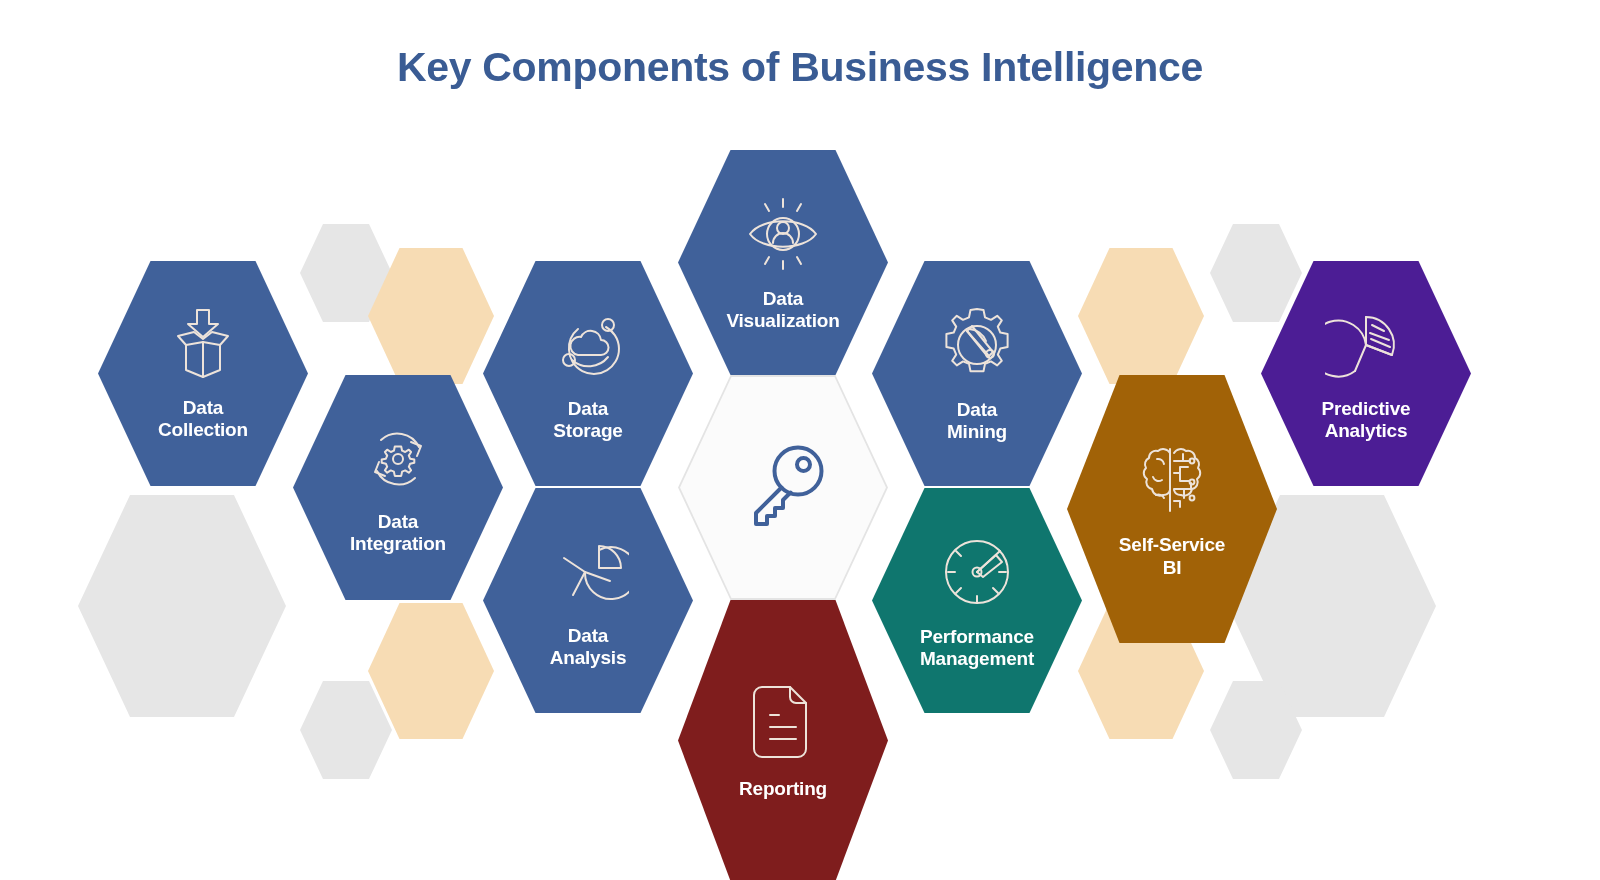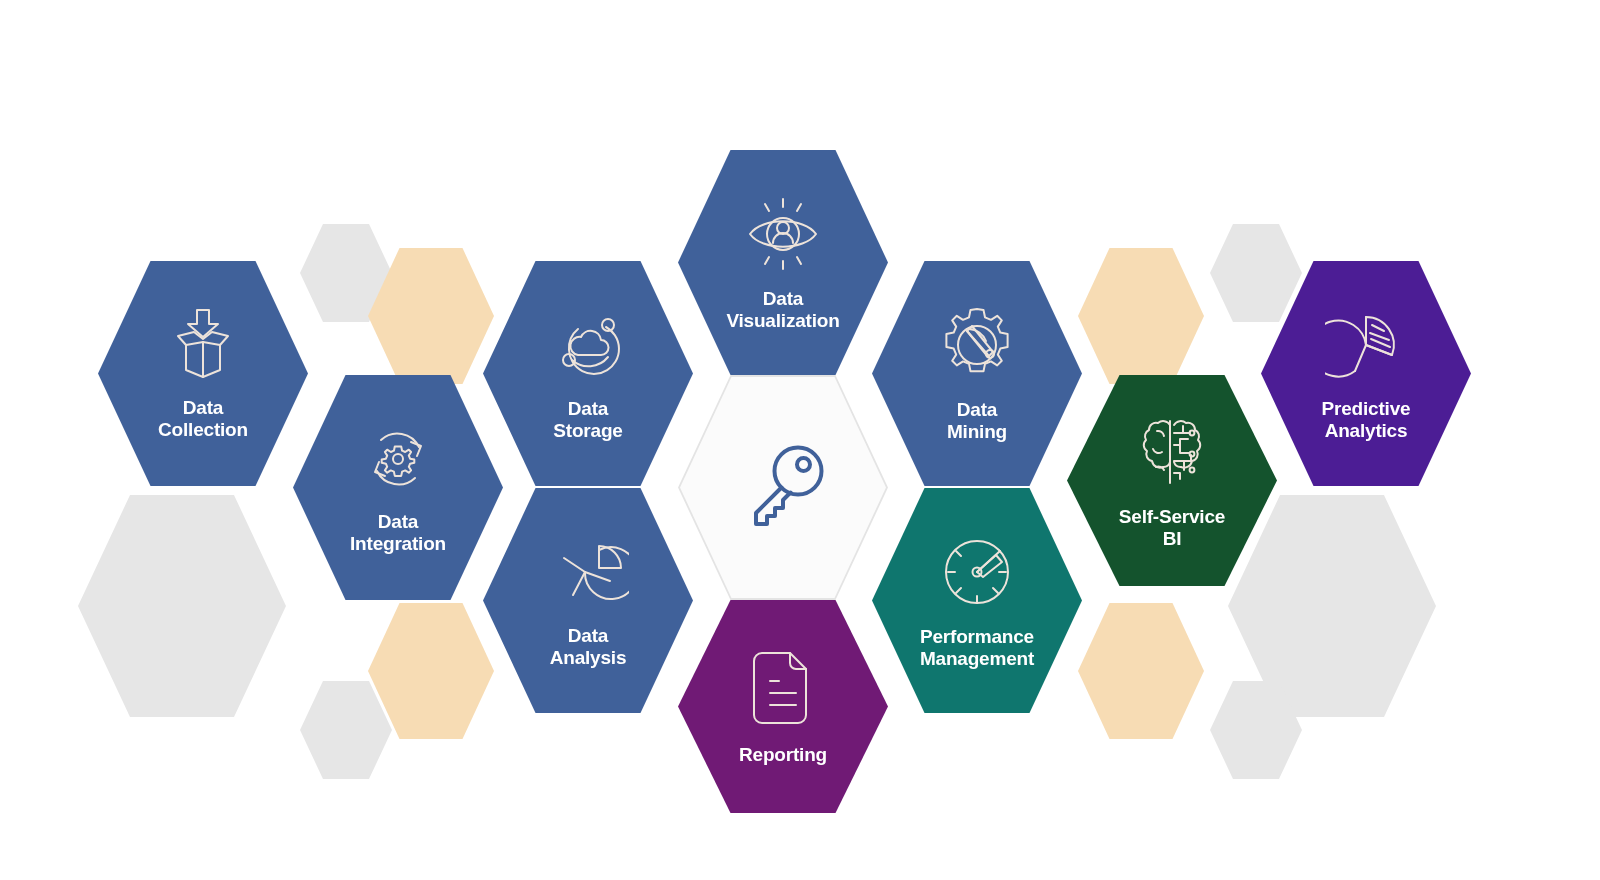--- a/index.html
+++ b/index.html
@@ -85,20 +85,21 @@
       <div class="hex deco" style="left: 78px; top: 495px; width: 208px; height: 222px; background: rgb(230, 230, 230);"></div>
       <div class="hex deco" style="left: 368px; top: 603px; width: 126px; height: 136px; background: rgb(247, 220, 180);"></div>
       <div class="hex deco" style="left: 300px; top: 681px; width: 92px; height: 98px; background: rgb(230, 230, 230);"></div>
       <div class="hex deco" style="left: 1078px; top: 248px; width: 126px; height: 136px; background: rgb(247, 220, 180);"></div>
       <div class="hex deco" style="left: 1210px; top: 224px; width: 92px; height: 98px; background: rgb(230, 230, 230);"></div>
       <div class="hex deco" style="left: 1228px; top: 495px; width: 208px; height: 222px; background: rgb(230, 230, 230);"></div>
       <div class="hex deco" style="left: 1078px; top: 603px; width: 126px; height: 136px; background: rgb(247, 220, 180);"></div>
       <div class="hex deco" style="left: 1210px; top: 681px; width: 92px; height: 98px; background: rgb(230, 230, 230);"></div>
     </div>
 
+  <div id="title" style="color: rgb(58, 92, 148);">Key Components of Business Intelligence</div>
 
   <div id="node-layer">
       <div class="hex node" style="left: 98px; top: 261px; width: 210px; height: 225px; background: rgb(64, 97, 154);">
         <div class="hex-inner">
           <span class="icon">
     <svg width="78" height="78" viewBox="0 0 78 78" fill="none" stroke="#EDE3DA" stroke-width="2" stroke-linejoin="round" stroke-linecap="round">
       <path d="M33 4 h12 v14 h9 L39 31 L24 18 h9 z"></path>
       <path d="M14 30 L30 26 L39 33 L48 26 L64 30 L56 39 L39 36 L22 39 z"></path>
       <path d="M22 39 L22 64 L39 71 L56 64 L56 39"></path>
       <path d="M39 36 L39 71"></path>
@@ -157,21 +158,21 @@
       <path d="M38 40 A26 26 0 1 0 52 18"></path>
       <path d="M38 40 L17 26"></path>
       <path d="M38 40 L26 63"></path>
       <path d="M38 40 L63 49"></path>
       <path d="M52 14 L52 36 L74 36 A22 22 0 0 0 52 14 z"></path>
     </svg></span>
           <div class="label">Data
 Analysis</div>
         </div>
       </div>
-      <div class="hex node" style="left: 678px; top: 600px; width: 210px; height: 213px; background: #701a75;">
+      <div class="hex node" style="left: 678px; top: 600px; width: 210px; height: 281px; background: #7f1d1d;">
         <div class="hex-inner">
           <span class="icon">
     <svg width="70" height="84" viewBox="0 0 70 84" fill="none" stroke="#EDE3DA" stroke-width="2" stroke-linejoin="round" stroke-linecap="round">
       <path d="M14 6 h28 l16 16 v46 a8 8 0 0 1-8 8 h-36 a8 8 0 0 1-8-8 v-54 a8 8 0 0 1 8-8 z"></path>
       <path d="M42 6 v10 a6 6 0 0 0 6 6 h10"></path>
       <path d="M22 34 h9"></path>
       <path d="M22 46 h26"></path>
       <path d="M22 58 h26"></path>
     </svg></span>
           <div class="label">Reporting</div>
@@ -199,21 +200,21 @@
       <path d="M43 10 A31 31 0 1 1 43 72 A31 31 0 0 1 43 10 z"></path>
       <path d="M43 41 L66 20"></path>
       <path d="M43 41 L62 24 L68 31 L49 46 z"></path>
       <circle cx="43" cy="41" r="4.5"></circle>
       <path d="M43 72 v-7 M14 41 h7 M72 41 h-7 M22 62 l5-5 M64 62 l-5-5 M22 20 l5 5"></path>
     </svg></span>
           <div class="label">Performance
 Management</div>
         </div>
       </div>
-      <div class="hex node" style="left: 1067px; top: 375px; width: 210px; height: 211px; background: #14532d;">
+      <div class="hex node" style="left: 1067px; top: 375px; width: 210px; height: 268px; background: #a16207;">
         <div class="hex-inner">
           <span class="icon">
     <svg width="76" height="82" viewBox="0 0 76 82" fill="none" stroke="#EDE3DA" stroke-width="2" stroke-linejoin="round" stroke-linecap="round">
       <path d="M36 10 v62"></path>
       <path d="M36 14 a8 8 0 0 0-12-2 a7 7 0 0 0-9 7 a7 7 0 0 0-3 10 a7 7 0 0 0 1 11 a7 7 0 0 0 5 10 a8 8 0 0 0 11 6 a7 7 0 0 0 7-5"></path>
       <path d="M23 20 a6 6 0 0 1 7 5"></path>
       <path d="M19 38 a6 6 0 0 0 9 3"></path>
       <path d="M22 56 a6 6 0 0 1 8 3"></path>
       <path d="M40 14 a8 8 0 0 1 12-2 a7 7 0 0 1 9 7 a7 7 0 0 1 3 10 a7 7 0 0 1-1 11 a7 7 0 0 1-5 10 a8 8 0 0 1-11 6 a7 7 0 0 1-7-5"></path>
       <path d="M40 22 h9 v-7"></path>

